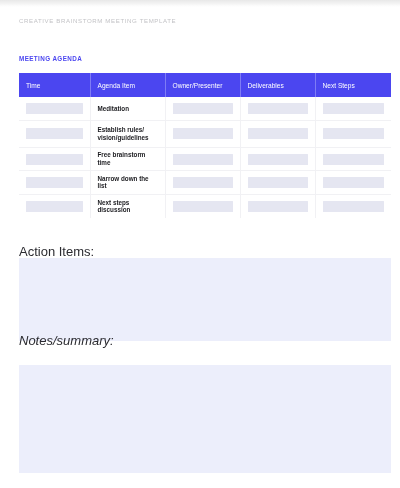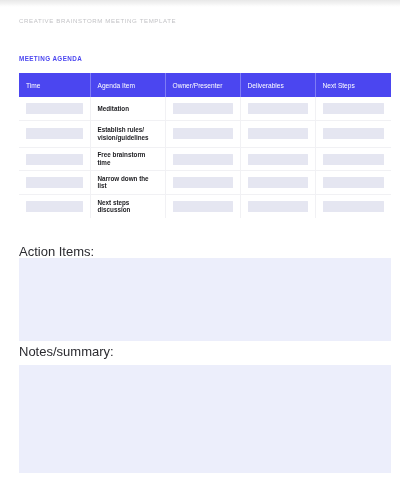--- a/index.html
+++ b/index.html
@@ -138,21 +138,21 @@
     position: absolute;
     left: 19px;
     width: 372px;
     background: #eceefb;
     border-radius: 0.5px;
   }
 
   #action-items-label { top: 240px; }
   #action-items-box   { top: 251px;  height: 83px; }
 
-  #notes-label        { top: 340px; }
+  #notes-label        { top: 329px; font-style: italic; }
   #notes-box          { top: 358px;  height: 108px; }
 </style>
 </head>
 <body>
 
 <div id="top-strip"></div>
 
 <div id="page">
 
   <div id="doc-title">CREATIVE BRAINSTORM MEETING TEMPLATE</div>

